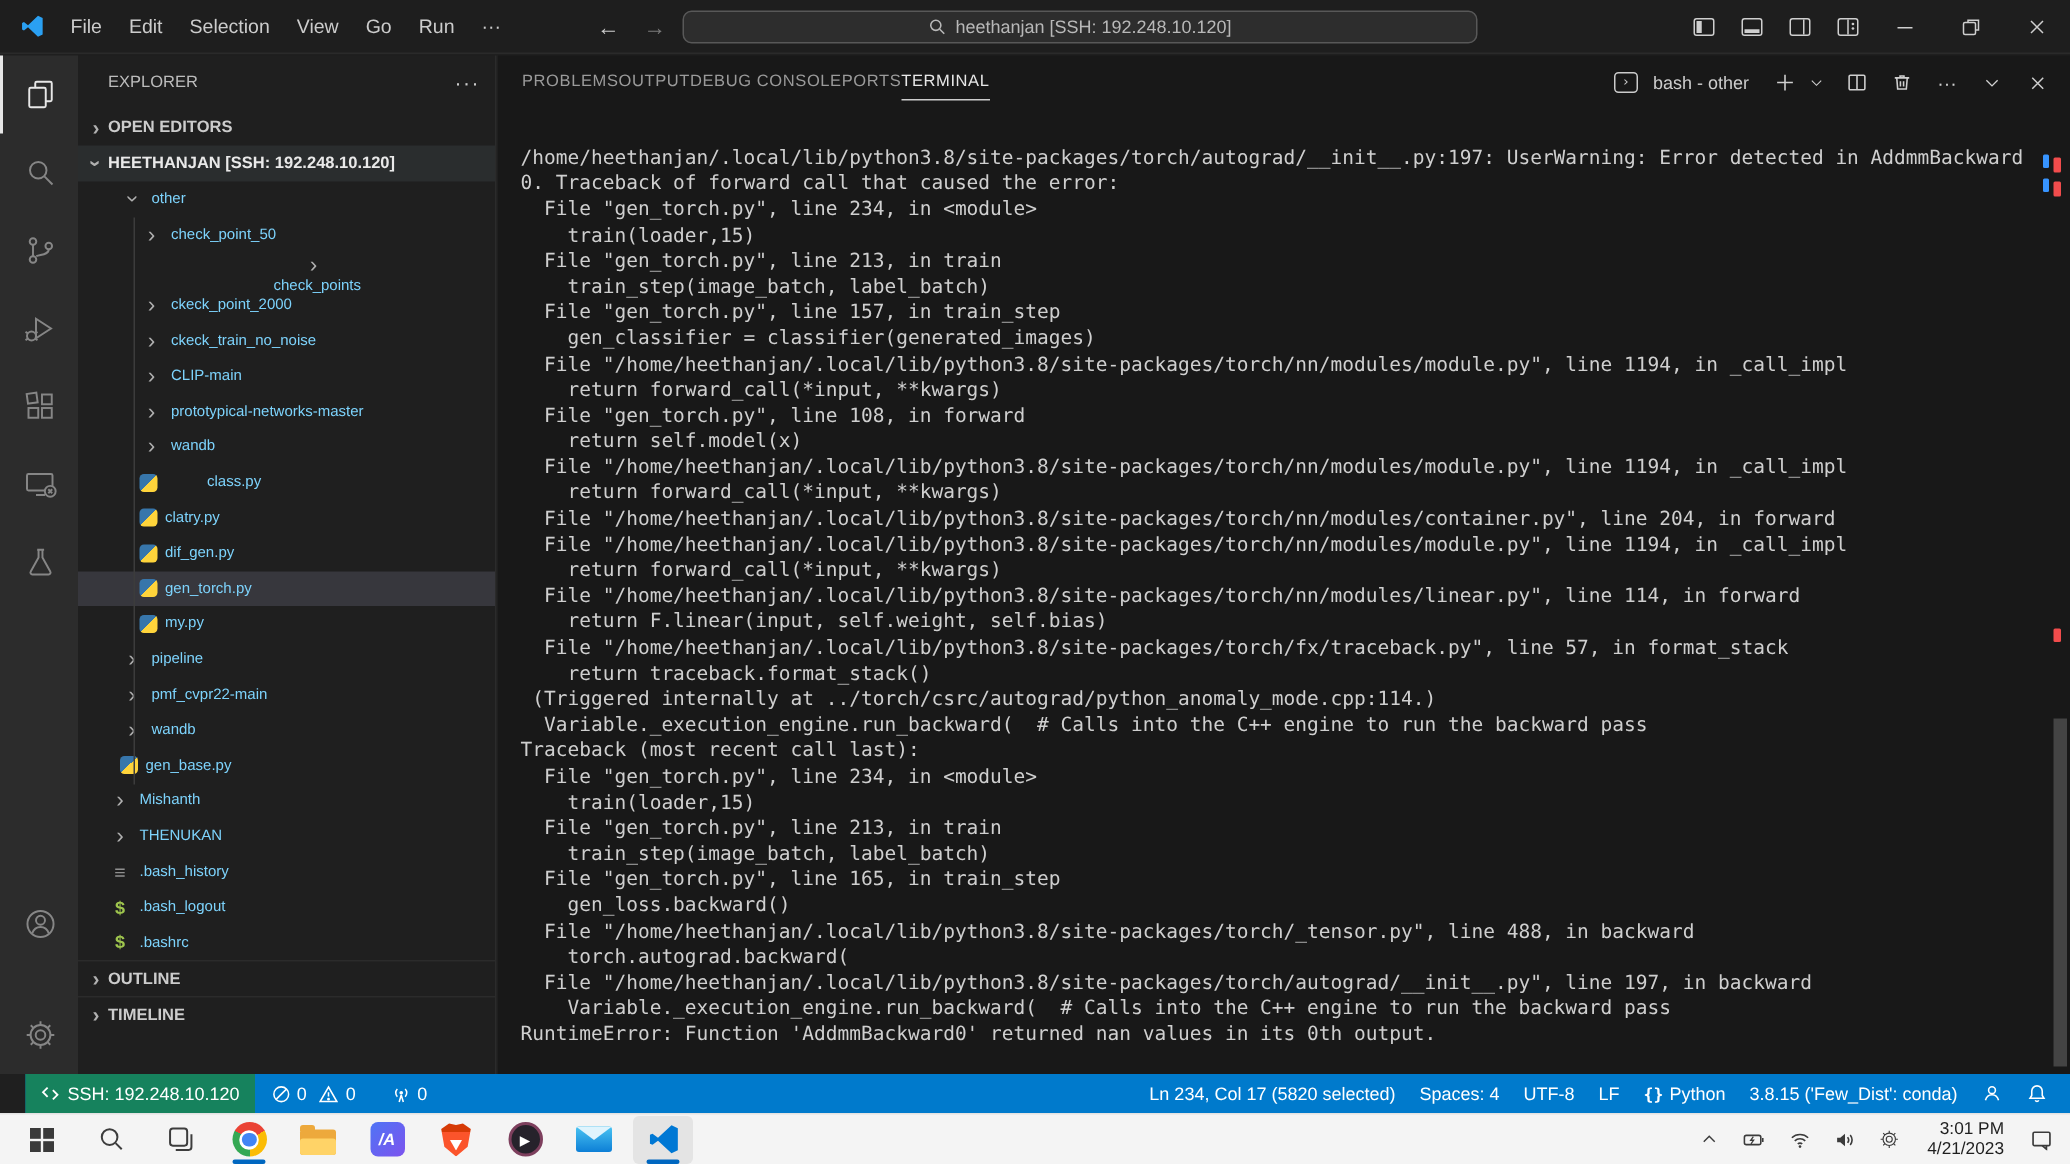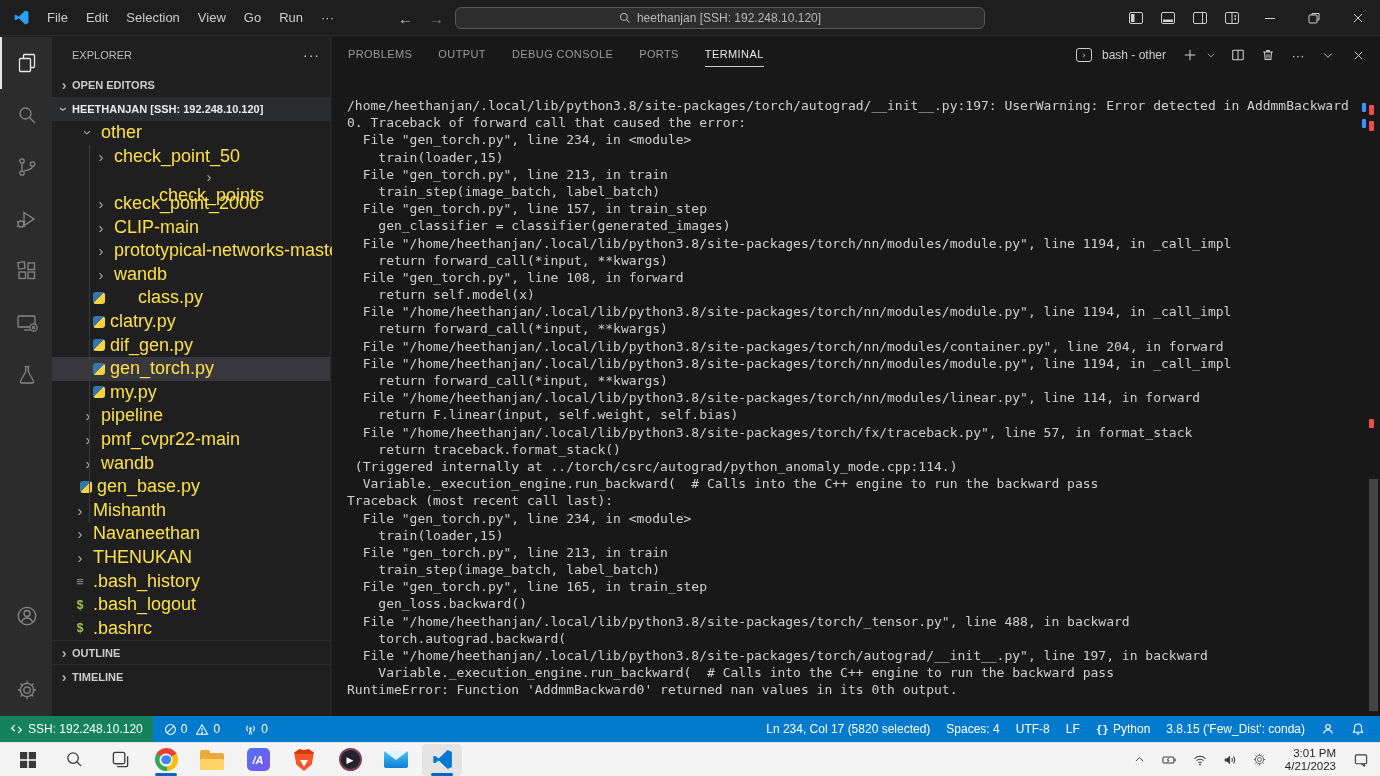--- a/index.html
+++ b/index.html
@@ -33,50 +33,50 @@
   .sb-title .dots { margin-left:auto; font-size:14px; letter-spacing:1px; color:#cccccc; cursor:pointer; }
   .sb-section { height:24px; display:flex; align-items:center; font-size:11px; font-weight:bold; color:#cccccc; padding-left:4px; cursor:pointer; white-space:nowrap; }
   .sb-section .chev { width:16px; text-align:center; flex:none; }
   .sb-section.workspace { background:#2a2d2e; color:#e9e9e9; }
   .sb-section.bordered { border-top:1px solid #2b2b2b; }
   .chev-glyph { display:inline-block; font-size:14px; color:#b0b0b0; line-height:1; }
   .chev-glyph.down { transform:rotate(90deg); }
 
   .tree { position:relative; }
   .tree-guide { position:absolute; left:37px; top:24px; width:1px; height:378px; background:#3c3c3c; }
-  .tree-row { height:23.6px; display:flex; align-items:center; font-size:18px; color:#fde047; cursor:pointer; white-space:nowrap; }
+  .tree-row { height:23.6px; display:flex; align-items:center; font-size:10px; color:#7dd3fc; cursor:pointer; white-space:nowrap; }
   .tree-row.selected { background:#37373d; }
   .tw { width:16px; flex:none; display:flex; align-items:center; justify-content:center; margin-right:5px; }
   .ic-chevron-right::before { content:"›"; font-size:15px; color:#b0b0b0; }
   .ic-chevron-down::before { content:"›"; font-size:15px; color:#b0b0b0; display:inline-block; transform:rotate(90deg); }
   .ic-python { width:12px; height:12px; border-radius:3px; background:linear-gradient(135deg,#3776ab 50%,#ffd43b 50%); }
   .ic-list::before { content:"≡"; font-size:13px; color:#8f8f8f; }
   .ic-shell::before { content:"$"; font-size:12px; font-weight:bold; color:#9fc64e; }
 
   
   .panel { position:absolute; top:37px; left:332px; right:0; bottom:60px; background:#181818; }
   .panel-header { position:relative; height:36px; display:flex; align-items:center; padding-left:16px; }
-  .ptabs { display:flex; gap:26px; }
+  .ptabs { display:flex; }
   .ptab { font-size:11px; color:#9a9a9a; letter-spacing:.4px; cursor:pointer; padding:4px 0 6px; border-bottom:1px solid transparent; }
   .ptab.active { color:#e7e7e7; border-bottom-color:#cccccc; }
   .pactions { position:absolute; right:12px; top:0; height:36px; display:flex; align-items:center; gap:10px; color:#cccccc; }
   .bash-badge { width:16px; height:14px; border:1px solid #cccccc; border-radius:3px; font-size:9px; line-height:12px; text-align:center; font-family:"DejaVu Sans Mono",monospace; }
   .term-title { font-size:12px; color:#cccccc; margin-right:4px; }
   .pact { width:20px; height:22px; display:flex; align-items:center; justify-content:center; cursor:pointer; border-radius:4px; }
   .pact svg { stroke:#cfcfcf; fill:none; stroke-width:1.2; }
   .pact.txt { font-size:13px; color:#cfcfcf; }
 
   .terminal { position:absolute; top:60px; left:15px; right:22px; font-family:"DejaVu Sans Mono",monospace; font-size:13px; line-height:17.2px; color:#cfcfcf; }
   .tline { white-space:pre; height:17.2px; }
 
   .ruler-mark { position:absolute; border-radius:1px; }
   .term-scrollbar { position:absolute; right:2px; top:442px; width:9px; height:232px; background:rgba(121,121,121,.45); }
 
   
-  .statusbar { position:absolute; left:0; right:0; top:716px; height:26px; background:#007acc; color:#ffffff; display:flex; align-items:center; font-size:12px; }
+  .statusbar { position:absolute; left:17px; right:0; top:716px; height:26px; background:#007acc; color:#ffffff; display:flex; align-items:center; font-size:12px; }
   .sb-remote { height:26px; background:#16825d; display:flex; align-items:center; gap:5px; padding:0 10px; cursor:pointer; }
   .sb-item { display:flex; align-items:center; gap:4px; padding:0 5px; height:22px; cursor:pointer; }
   .sb-left { display:flex; align-items:center; gap:2px; margin-left:6px; }
   .sb-right { margin-left:auto; display:flex; align-items:center; gap:6px; margin-right:10px; }
   .sb-ic svg { stroke:#ffffff; fill:none; stroke-width:1.1; }
   .braces { font-family:"DejaVu Sans Mono",monospace; font-size:11px; font-weight:bold; }
 
   
   .taskbar { position:absolute; left:0; right:0; top:742px; height:34px; background:#f4f4f4; border-top:1px solid #e2e2e2; display:flex; align-items:center; }
   .tb-apps { display:flex; align-items:center; gap:6px; margin-left:8px; }
@@ -281,20 +281,24 @@
         <div class="tree-row" style="padding-left: 41px; flex-direction: column;">
         <span class="tw ic-chevron-right"></span>
         <span class="tree-label">check_points</span>
       </div>
         <div class="tree-row" style="padding-left: 41px;">
         <span class="tw ic-chevron-right"></span>
         <span class="tree-label">ckeck_point_2000</span>
       </div>
         <div class="tree-row" style="padding-left: 41px;">
         <span class="tw ic-chevron-right"></span>
+        <span class="tree-label">ckeck_train_no_noise</span>
+      </div>
+        <div class="tree-row" style="padding-left: 41px;">
+        <span class="tw ic-chevron-right"></span>
         <span class="tree-label">CLIP-main</span>
       </div>
         <div class="tree-row" style="padding-left: 41px;">
         <span class="tw ic-chevron-right"></span>
         <span class="tree-label">prototypical-networks-master</span>
       </div>
         <div class="tree-row" style="padding-left: 41px;">
         <span class="tw ic-chevron-right"></span>
         <span class="tree-label">wandb</span>
       </div>
@@ -330,24 +334,20 @@
         <span class="tw ic-chevron-right"></span>
         <span class="tree-label">wandb</span>
       </div>
         <div class="tree-row" style="padding-left: 28px;">
         <span class="tw ic-python"></span>
         <span class="tree-label">gen_base.py</span>
       </div>
         <div class="tree-row" style="padding-left: 20px;">
         <span class="tw ic-chevron-right"></span>
         <span class="tree-label">Mishanth</span>
-      </div>
-        <div class="tree-row" style="padding-left: 20px;">
-        <span class="tw ic-chevron-right"></span>
-        <span class="tree-label">Navaneethan</span>
       </div>
         <div class="tree-row" style="padding-left: 20px;">
         <span class="tw ic-chevron-right"></span>
         <span class="tree-label">THENUKAN</span>
       </div>
         <div class="tree-row" style="padding-left: 20px;">
         <span class="tw ic-list"></span>
         <span class="tree-label">.bash_history</span>
       </div>
         <div class="tree-row" style="padding-left: 20px; text-align: center;">

